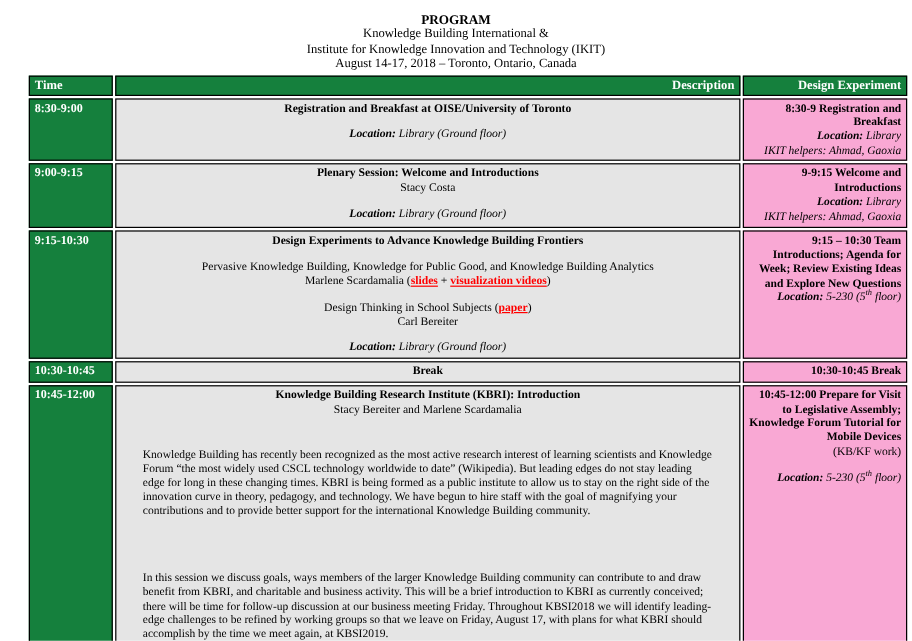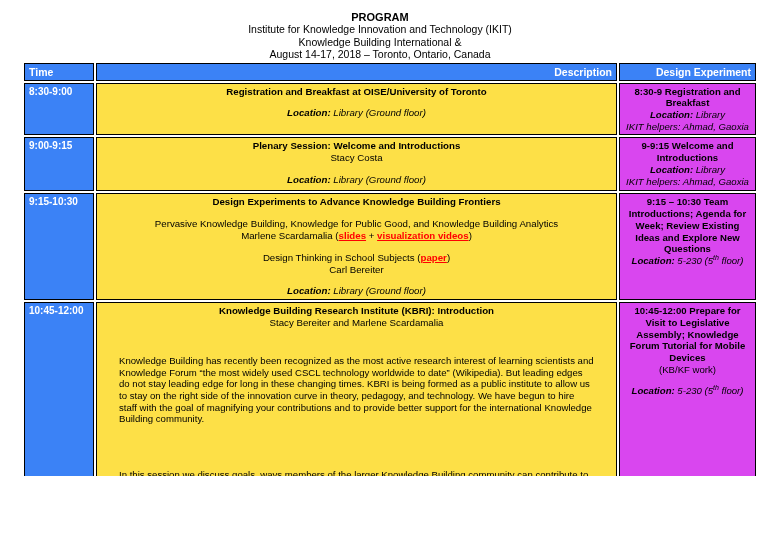--- a/index.html
+++ b/index.html
@@ -3,21 +3,21 @@
 <meta charset="utf-8">
 <style>
   * { box-sizing: border-box; }
   html, body { margin: 0; padding: 0; }
   body {
     width: 760px; height: 534px;
     background: #ffffff;
     font-family: "Liberation Sans", "DejaVu Sans", sans-serif;
     color: #000;
   }
-  .page { position: relative; width: 760px; height: 476px; overflow: hidden; }
+  .page { position: relative; width: 760px; height: 534px; overflow: hidden; font-family: Liberation Serif, serif; }
 
   
   .doc-header { text-align: center; padding-top: 11px; }
   .doc-header div { line-height: 12.4px; }
   .hdr-bold { font-size: 11px; font-weight: bold; }
   .hdr-reg  { font-size: 10.5px; }
 
   .day-heading {
     font-size: 11.5px; font-weight: bold;
     margin: 10px 0 3px 24px;
@@ -30,39 +30,39 @@
     margin-left: 22px;
     width: 734px;
     background: #fff;
     table-layout: fixed;
   }
   table.schedule td, table.schedule th {
     border: 1px solid #000;
     vertical-align: top;
     padding: 2px 4px;
   }
-  .dark { background: #3b82f6; color: #ffffff; }
+  .dark { background: #15803d; color: #ffffff; }
   th.col-time   { text-align: left;  font-size: 10.5px; font-weight: bold; padding: 4px 4px 5px 5px; }
   th.col-desc   { text-align: right; font-size: 10.5px; font-weight: bold; padding: 4px 0 5px; }
   th.col-design { text-align: right; font-size: 10.5px; font-weight: bold; padding: 4px 0 5px; }
 
   td.time-cell {
     font-size: 10px; font-weight: bold; white-space: nowrap;
     padding: 3px 3px 3px 5px;
   }
   td.desc-cell {
-    background: #fde047;
+    background: #e5e5e5;
     font-size: 9.7px; line-height: 11.8px;
     text-align: center;
     padding: 3px 7px;
   }
   td.design-cell {
-    background: #d946ef;
+    background: #f9a8d4;
     font-size: 9.6px; line-height: 11.7px;
-    text-align: center;
+    text-align: right;
     padding: 3px 4px 3px 5px;
   }
   .b { font-weight: bold; }
   .para {
     text-align: left;
     font-size: 9.6px; line-height: 11.7px;
     margin: 18px;
   }
   .loc-label { font-weight: bold; font-style: italic; }
   .loc-val   { font-style: italic; }
@@ -76,22 +76,22 @@
   .sp8  { height: 8px; }
   sup { font-size: 7px; line-height: 0; }
 </style>
 </head>
 <body>
 
 <div class="page">
 
   <div class="doc-header">
     <div class="hdr-bold">PROGRAM</div>
+    <div class="hdr-reg">Knowledge Building International &amp;</div>
     <div class="hdr-reg">Institute for Knowledge Innovation and Technology (IKIT)</div>
-    <div class="hdr-reg">Knowledge Building International &amp;</div>
     <div class="hdr-reg">August 14-17, 2018 – Toronto, Ontario, Canada</div>
   </div>
 
 
   <table class="schedule">
     <colgroup>
       <col style="width:70px">
         <col style="width:521px">
         <col style="width:137px">
     </colgroup>
@@ -145,20 +145,29 @@
           <div>Carl Bereiter</div>
           <div class="sp10"></div>
           <div><span class="loc-label">Location:</span><span class="loc-val"> Library (Ground floor)</span></div>
         </td>
         <td class="design-cell">
           <div class="b">9:15 – 10:30 Team Introductions; Agenda for Week; Review Existing Ideas and Explore New Questions</div>
           <div><span class="loc-label">Location:</span><span class="loc-val"> 5-230 (5</span><sup class="loc-val">th</sup><span class="loc-val"> floor)</span></div>
         </td>
       </tr>
 
+      <tr>
+        <td class="dark time-cell" style="height:16px">10:30-10:45</td>
+        <td class="desc-cell">
+          <div class="b">Break</div>
+        </td>
+        <td class="design-cell">
+          <div class="b">10:30-10:45 Break</div>
+        </td>
+      </tr>
 
       <tr>
         <td class="dark time-cell" style="height:140px">10:45-12:00</td>
         <td class="desc-cell">
           <div class="b">Knowledge Building Research Institute (KBRI): Introduction</div>
           <div>Stacy Bereiter and Marlene Scardamalia</div>
           <div class="sp8"></div>
           <div class="para">Knowledge Building has recently been recognized as the most active research interest of learning scientists and Knowledge Forum “the most widely used CSCL technology worldwide to date” (Wikipedia). But leading edges do not stay leading edge for long in these changing times. KBRI is being formed as a public institute to allow us to stay on the right side of the innovation curve in theory, pedagogy, and technology. We have begun to hire staff with the goal of magnifying your contributions and to provide better support for the international Knowledge Building community.</div>
           <div class="sp8"></div>
           <div class="para">In this session we discuss goals, ways members of the larger Knowledge Building community can contribute to and draw benefit from KBRI, and charitable and business activity. This will be a brief introduction to KBRI as currently conceived; there will be time for follow-up discussion at our business meeting Friday. Throughout KBSI2018 we will identify leading-edge challenges to be refined by working groups so that we leave on Friday, August 17, with plans for what KBRI should accomplish by the time we meet again, at KBSI2019.</div>

